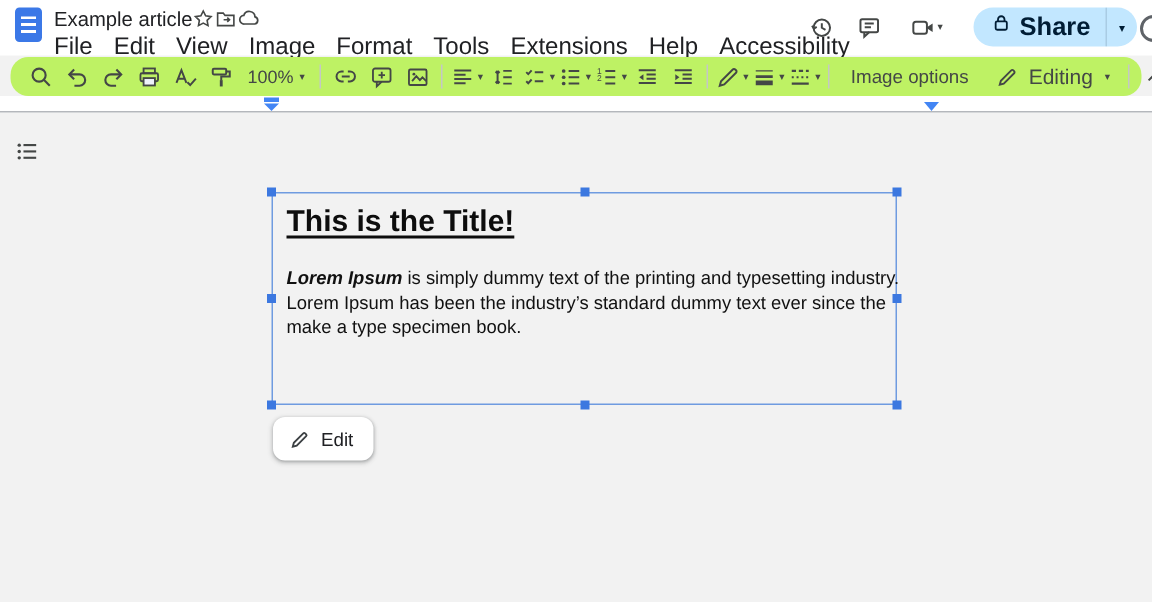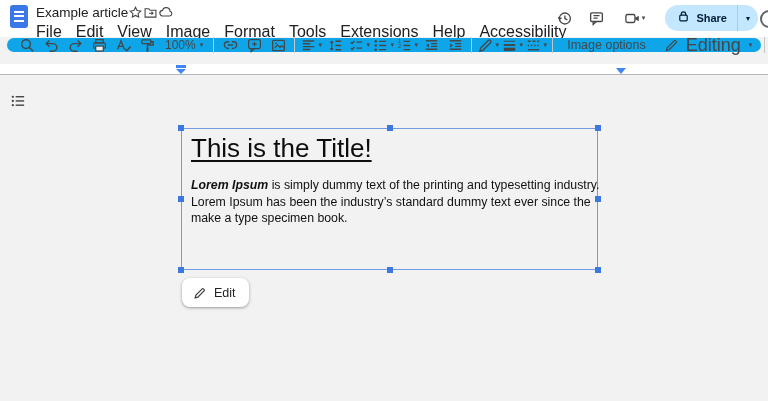--- a/index.html
+++ b/index.html
@@ -18,40 +18,40 @@
   .title-row { display:flex; align-items:center; height:18px; }
   .doc-title { font-size:13.5px; color:#202124; }
   .title-row svg { display:block; }
   .menu-row { display:flex; margin-left:-7px; margin-top:1px; }
   .menu-item { font-size:16px; color:#202124; padding:1px 7px; border-radius:8px; cursor:default; }
   .head-right { position:absolute; right:10px; top:5px; display:flex; align-items:center; gap:6px; }
   .hbtn { width:26px; height:26px; display:flex; align-items:center; justify-content:center; border-radius:50%; }
   .share-pill { display:flex; align-items:center; height:26px; background:#c2e7ff; border-radius:13px;
     overflow:hidden; margin-left:6px; }
   .share-main { display:flex; align-items:center; gap:6px; padding:0 10px 0 12px; height:100%; }
-  .share-label { font-size:11px; color:#001d35; font-weight:bold; }
+  .share-label { font-size:17px; color:#001d35; font-weight:bold; }
   .share-divider { width:1px; height:26px; background:#a9cce4; }
   .share-caret { padding:0 8px; font-size:8px; color:#001d35; }
   .avatar-sliver { position:absolute; left:760px; top:10px; width:18px; height:18px; border-radius:50%;
     border:2px solid #5f6368; }
 
   
-  .toolbar { position:absolute; top:38px; left:7px; width:754px; height:14px; background:#0ea5e9;
+  .toolbar { position:absolute; top:38px; left:7px; width:754px; height:26px; background:#bef264;
     border-radius:12px; display:flex; align-items:center; padding:0 6px 0 8px; }
   .tb-btn { height:24px; min-width:24px; padding:0 1px; display:flex; align-items:center;
     justify-content:center; border-radius:4px; flex:0 0 auto; }
   .tb-btn svg { display:block; }
   .caret { font-size:7px; color:#444746; margin-left:1px; }
   .tb-sep { width:1px; height:16px; background:#c4c7c5; margin:0 4px; flex:0 0 auto; }
   .zoom-ctl { display:flex; align-items:center; gap:3px; padding:0 6px; height:24px; border-radius:4px; }
   .zoom-text { font-size:12px; color:#444746; }
   .tb-text-btn { font-size:12.5px; color:#444746; padding:0 10px; height:24px; display:flex;
     align-items:center; border-radius:4px; flex:0 0 auto; }
   .mode-btn { display:flex; align-items:center; gap:7px; padding:0 8px; height:24px; border-radius:4px; flex:0 0 auto; }
-  .mode-label { font-size:18px; color:#444746; }
+  .mode-label { font-size:14px; color:#444746; }
   .tb-spacer { flex:1 1 auto; }
 
   
   .ruler { position:absolute; top:64px; left:0; width:768px; height:11px; background:#ffffff;
     border-bottom:1px solid #b4b7bc; }
   .ind-left { position:absolute; left:176px; top:1px; width:10px; height:9px; }
   .ind-left .bar { width:10px; height:3px; background:#4285f4; margin-bottom:1px; }
   .ind-left .tri { width:0; height:0; border-left:5px solid transparent; border-right:5px solid transparent;
     border-top:5px solid #4285f4; }
   .ind-right { position:absolute; left:616px; top:4px; width:0; height:0;
@@ -63,21 +63,21 @@
     align-items:center; justify-content:center; border-radius:50%; }
 
   .sel-box { position:absolute; left:181px; top:52px; width:417px; height:142px;
     border:1.5px solid #6f9be0; }
   .handle { position:absolute; width:6px; height:6px; background:#3c78e0; }
   .h-tl{left:-4px; top:-4px;} .h-tm{left:50%; margin-left:-3px; top:-4px;} .h-tr{right:-4px; top:-4px;}
   .h-ml{left:-4px; top:50%; margin-top:-3px;} .h-mr{right:-4px; top:50%; margin-top:-3px;}
   .h-bl{left:-4px; bottom:-4px;} .h-bm{left:50%; margin-left:-3px; bottom:-4px;} .h-br{right:-4px; bottom:-4px;}
 
   .box-inner { padding:6px 9px; }
-  .doc-heading { font-size:26px; font-weight:normal; color:#0d0d0d; text-decoration:underline;
+  .doc-heading { font-size:20px; font-weight:bold; color:#0d0d0d; text-decoration:underline;
     text-decoration-thickness:2px; text-underline-offset:3px; line-height:26px; }
   .doc-para { margin-top:16px; font-size:12.3px; line-height:16.6px; color:#111; }
   .doc-para .line { white-space:nowrap; }
   .bold-it { font-weight:bold; font-style:italic; }
 
   .edit-btn { position:absolute; left:182px; top:202px; height:29px; background:#ffffff;
     border-radius:8px; display:flex; align-items:center; gap:7px; padding:0 13px 0 11px;
     box-shadow:0 1px 2px rgba(60,64,67,.3), 0 1px 3px 1px rgba(60,64,67,.15); }
   .edit-label { font-size:12.5px; color:#202124; }
 </style>

